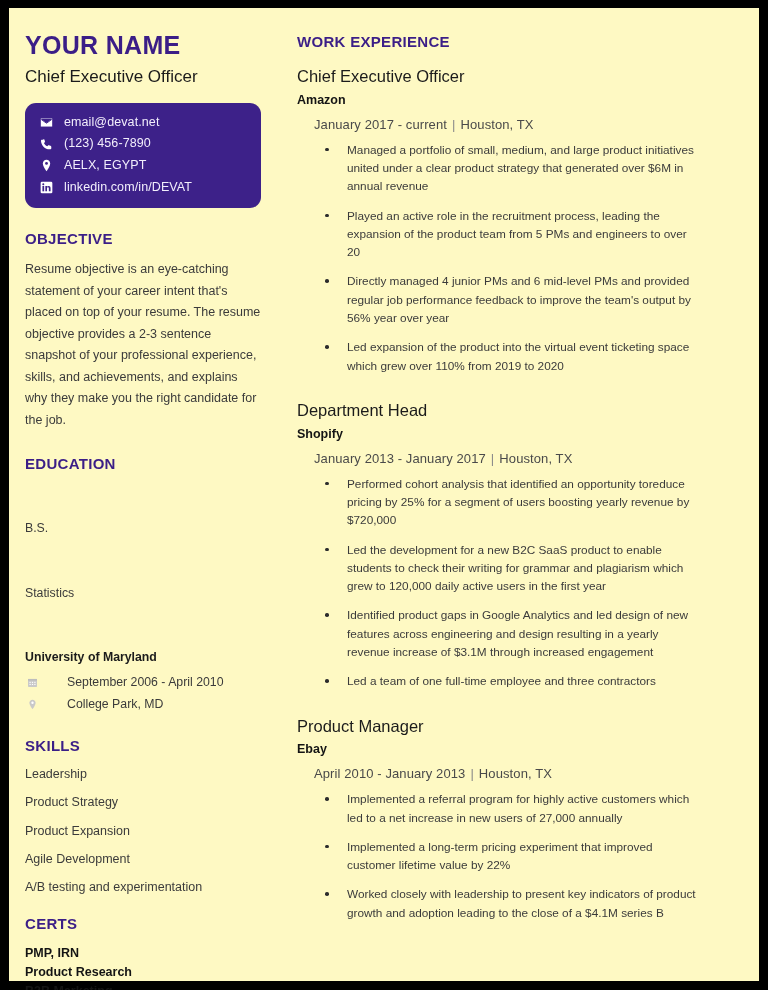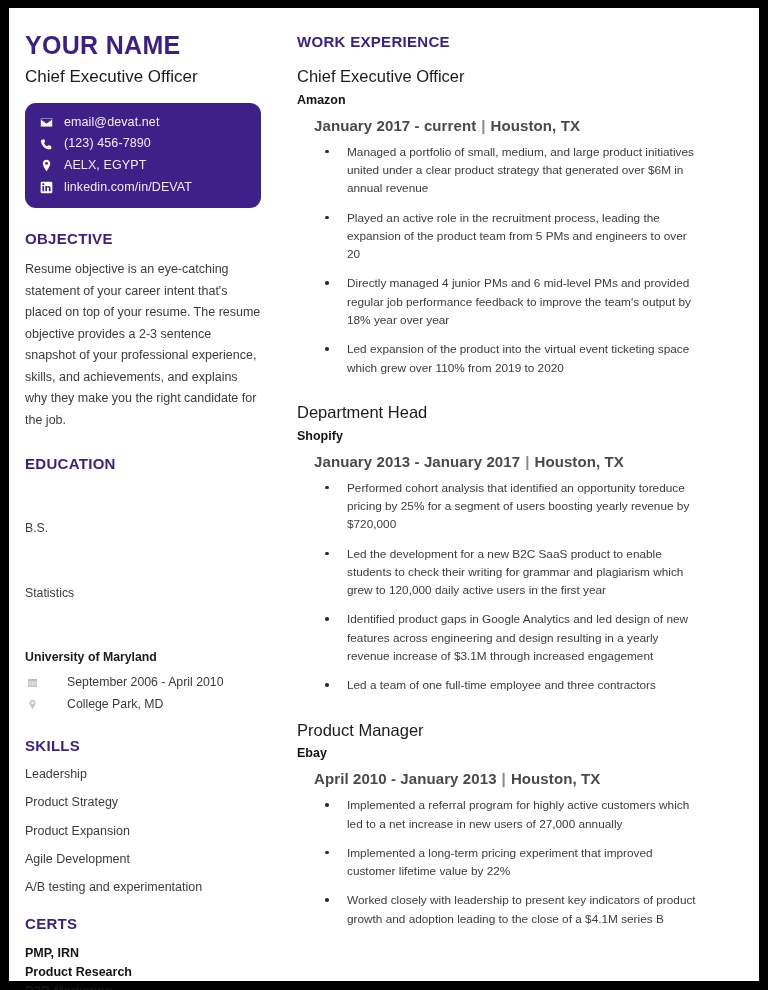--- a/index.html
+++ b/index.html
@@ -19,21 +19,21 @@
     box-sizing: border-box;
     width: 768px;
     height: 990px;
     background: #000000;
     padding: 8px 9px 9px 9px;
   }
   .page {
     box-sizing: border-box;
     width: 100%;
     height: 100%;
-    background: #ffffff;
+    background: #fef9c3;
     position: relative;
     display: flex;
     align-items: flex-start;
     padding: 16px 0 0 0;
   }
 
   
   .sidebar {
     box-sizing: border-box;
     width: 270px;
@@ -170,25 +170,24 @@
     line-height: 1.2;
     margin: 0 0 6px 0;
   }
   .job-company {
     font-size: 12.5px;
     font-weight: bold;
     color: #141414;
     margin: 0 0 10px 0;
   }
   .job-meta {
-    font-size: 15px;
+    font-size: 13px;
     color: #4a4a4a;
     margin: 0 0 9px 17px;
     letter-spacing: 0.1px;
-    font-weight: bold;
   }
   .job-meta .sep {
     display: inline-block;
     padding: 0 5px;
     color: #8a8a8a;
   }
 
   .bullets {
     list-style: none;
     margin: 0;
@@ -329,21 +328,21 @@
 
     <section class="job">
       <div class="job-role">Chief Executive Officer</div>
       <div class="job-company">Amazon</div>
       <div class="job-meta">
         <span>January 2017 - current</span><span class="sep">|</span><span>Houston, TX</span>
       </div>
       <ul class="bullets">
         <li>Managed a portfolio of small, medium, and large product initiatives united under a clear product strategy that generated over $6M in annual revenue</li>
         <li>Played an active role in the recruitment process, leading the expansion of the product team from 5 PMs and engineers to over 20</li>
-        <li>Directly managed 4 junior PMs and 6 mid-level PMs and provided regular job performance feedback to improve the team's output by 18% year over year</li>
+        <li>Directly managed 4 junior PMs and 6 mid-level PMs and provided regular job performance feedback to improve the team's output by 56% year over year</li>
         <li>Led expansion of the product into the virtual event ticketing space which grew over 110% from 2019 to 2020</li>
       </ul>
     </section>
 
     <section class="job">
       <div class="job-role">Department Head</div>
       <div class="job-company">Shopify</div>
       <div class="job-meta">
         <span>January 2013 - January 2017</span><span class="sep">|</span><span>Houston, TX</span>
       </div>

